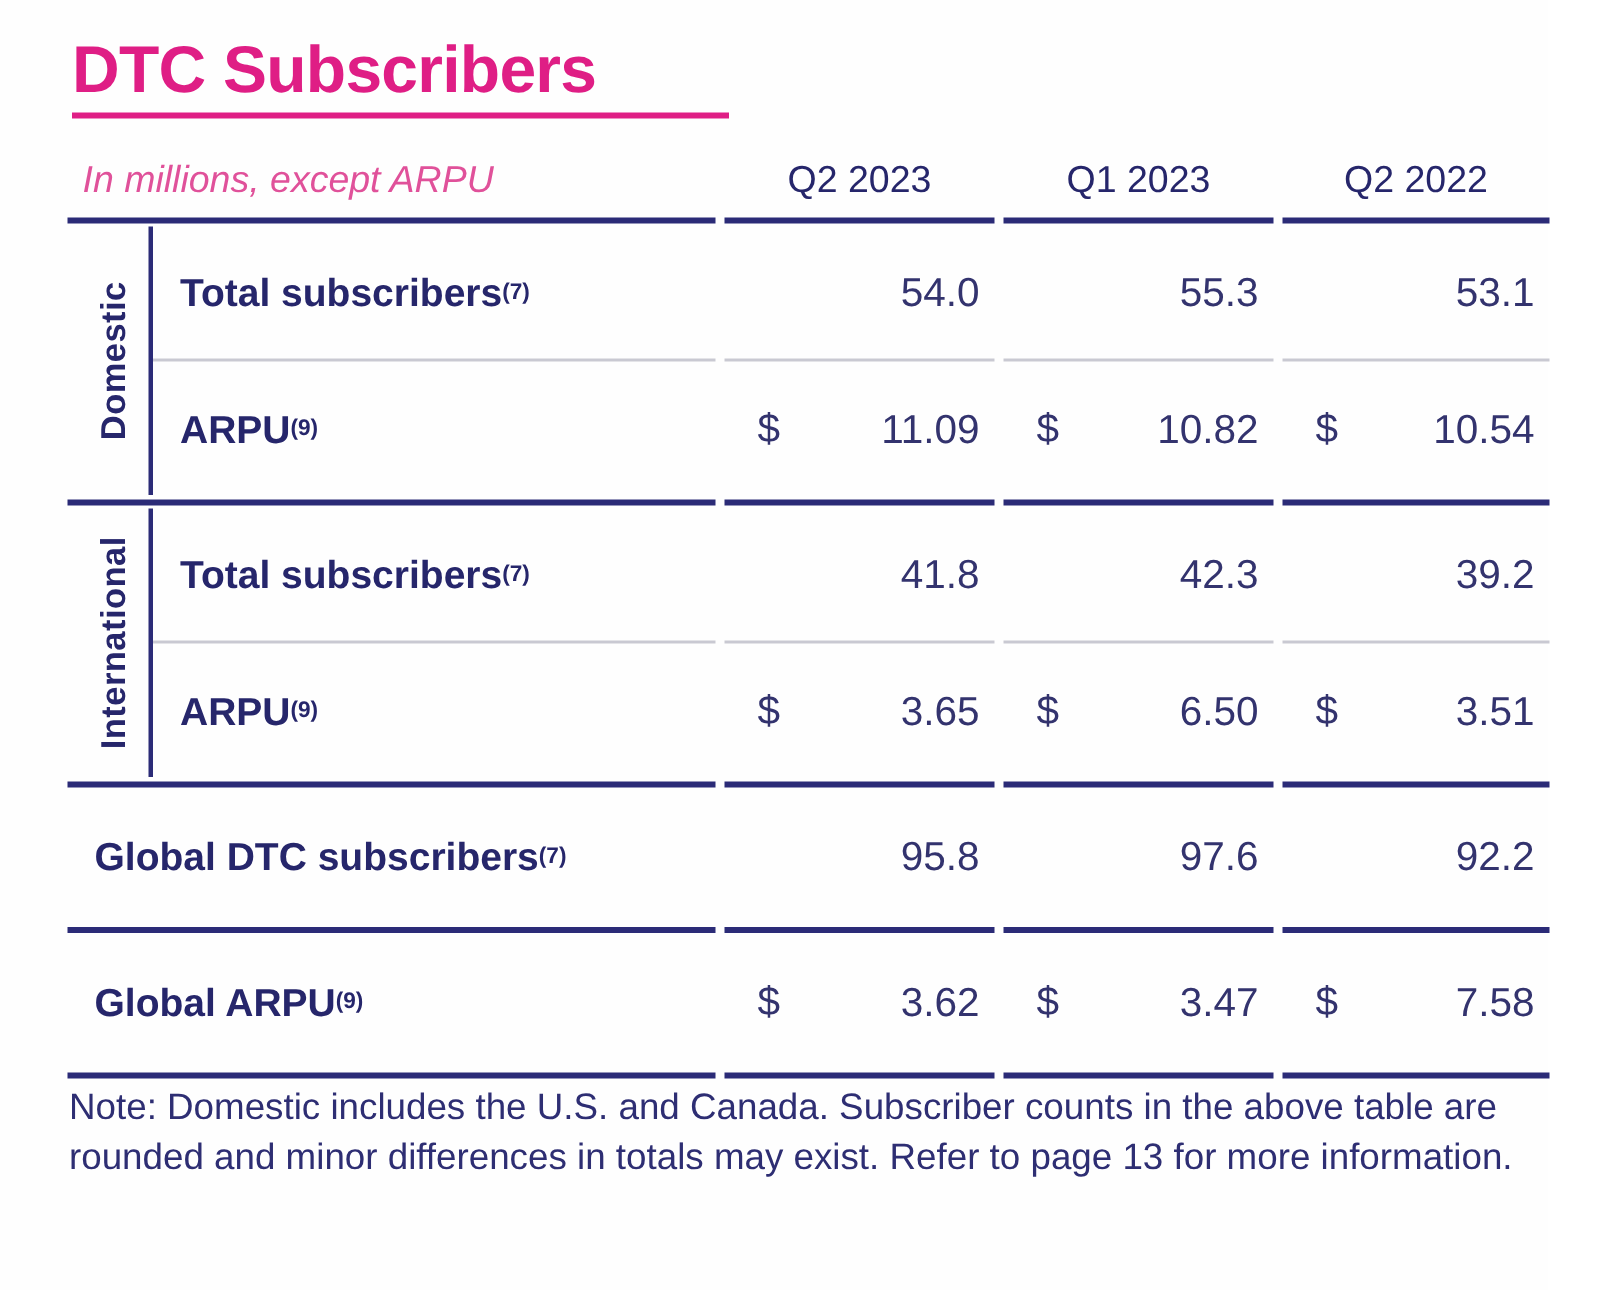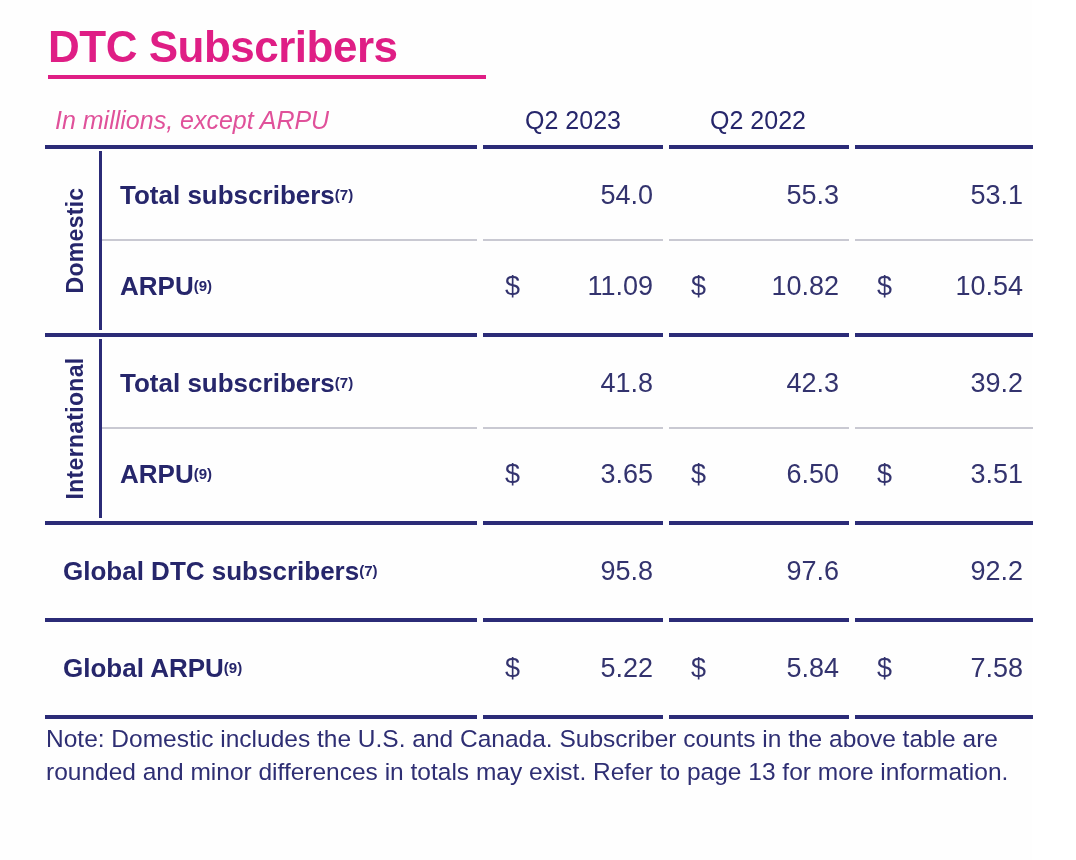--- a/index.html
+++ b/index.html
@@ -205,20 +205,21 @@
   <div class="title-wrap">
     <div class="title">DTC Subscribers</div>
     <div class="title-rule"></div>
   </div>
 
   <div class="table">
 
     <div class="row head-row">
       <div class="cell-label head-sub">In millions, except ARPU</div>
       <div class="cell-num head-col">Q2 2023</div>
+      <div class="cell-num head-col">Q1 2023</div>
       <div class="cell-num head-col wide">Q2 2022</div>
     </div>
 
     <div class="rule-row">
       <div class="rule-seg lbl"></div>
       <div class="rule-seg num"></div>
       <div class="rule-seg num"></div>
       <div class="rule-seg num wide"></div>
     </div>
 
@@ -364,25 +365,25 @@
       <div class="rule-seg num wide"></div>
     </div>
 
     <div class="row data-row total">
       <div class="cell-label">
           <span>Global ARPU</span>
           <sup>(9)</sup>
         </div>
       <div class="cell-num">
           <span class="currency">$</span>
-          <span>5.22</span>
+          <span>3.62</span>
         </div>
       <div class="cell-num">
           <span class="currency">$</span>
-          <span>5.84</span>
+          <span>3.47</span>
         </div>
       <div class="cell-num wide">
           <span class="currency">$</span>
           <span>7.58</span>
         </div>
     </div>
 
     <div class="rule-row">
       <div class="rule-seg lbl"></div>
       <div class="rule-seg num"></div>

